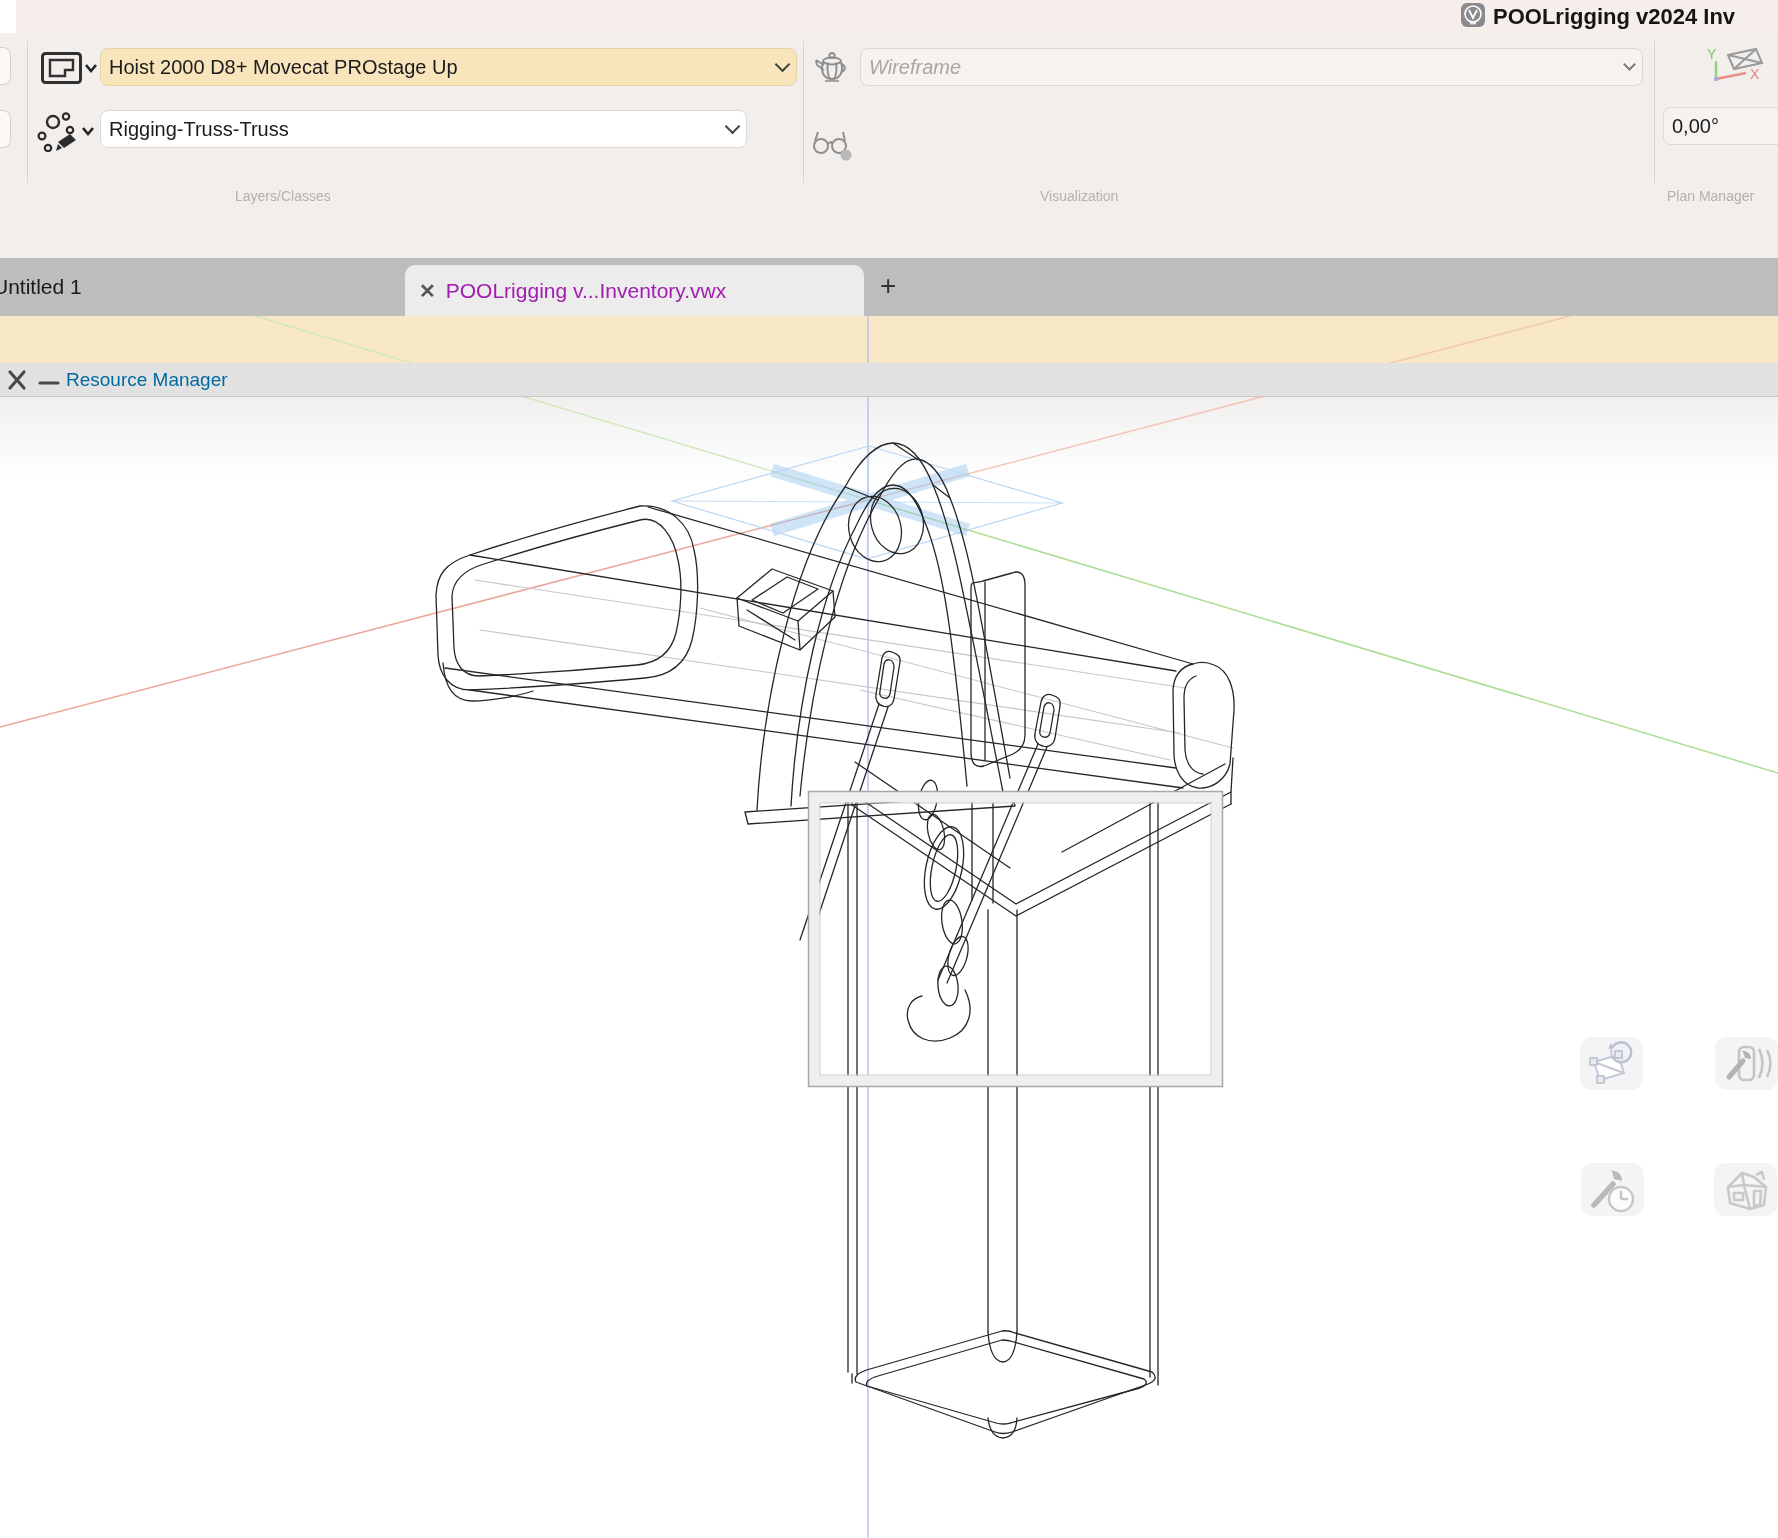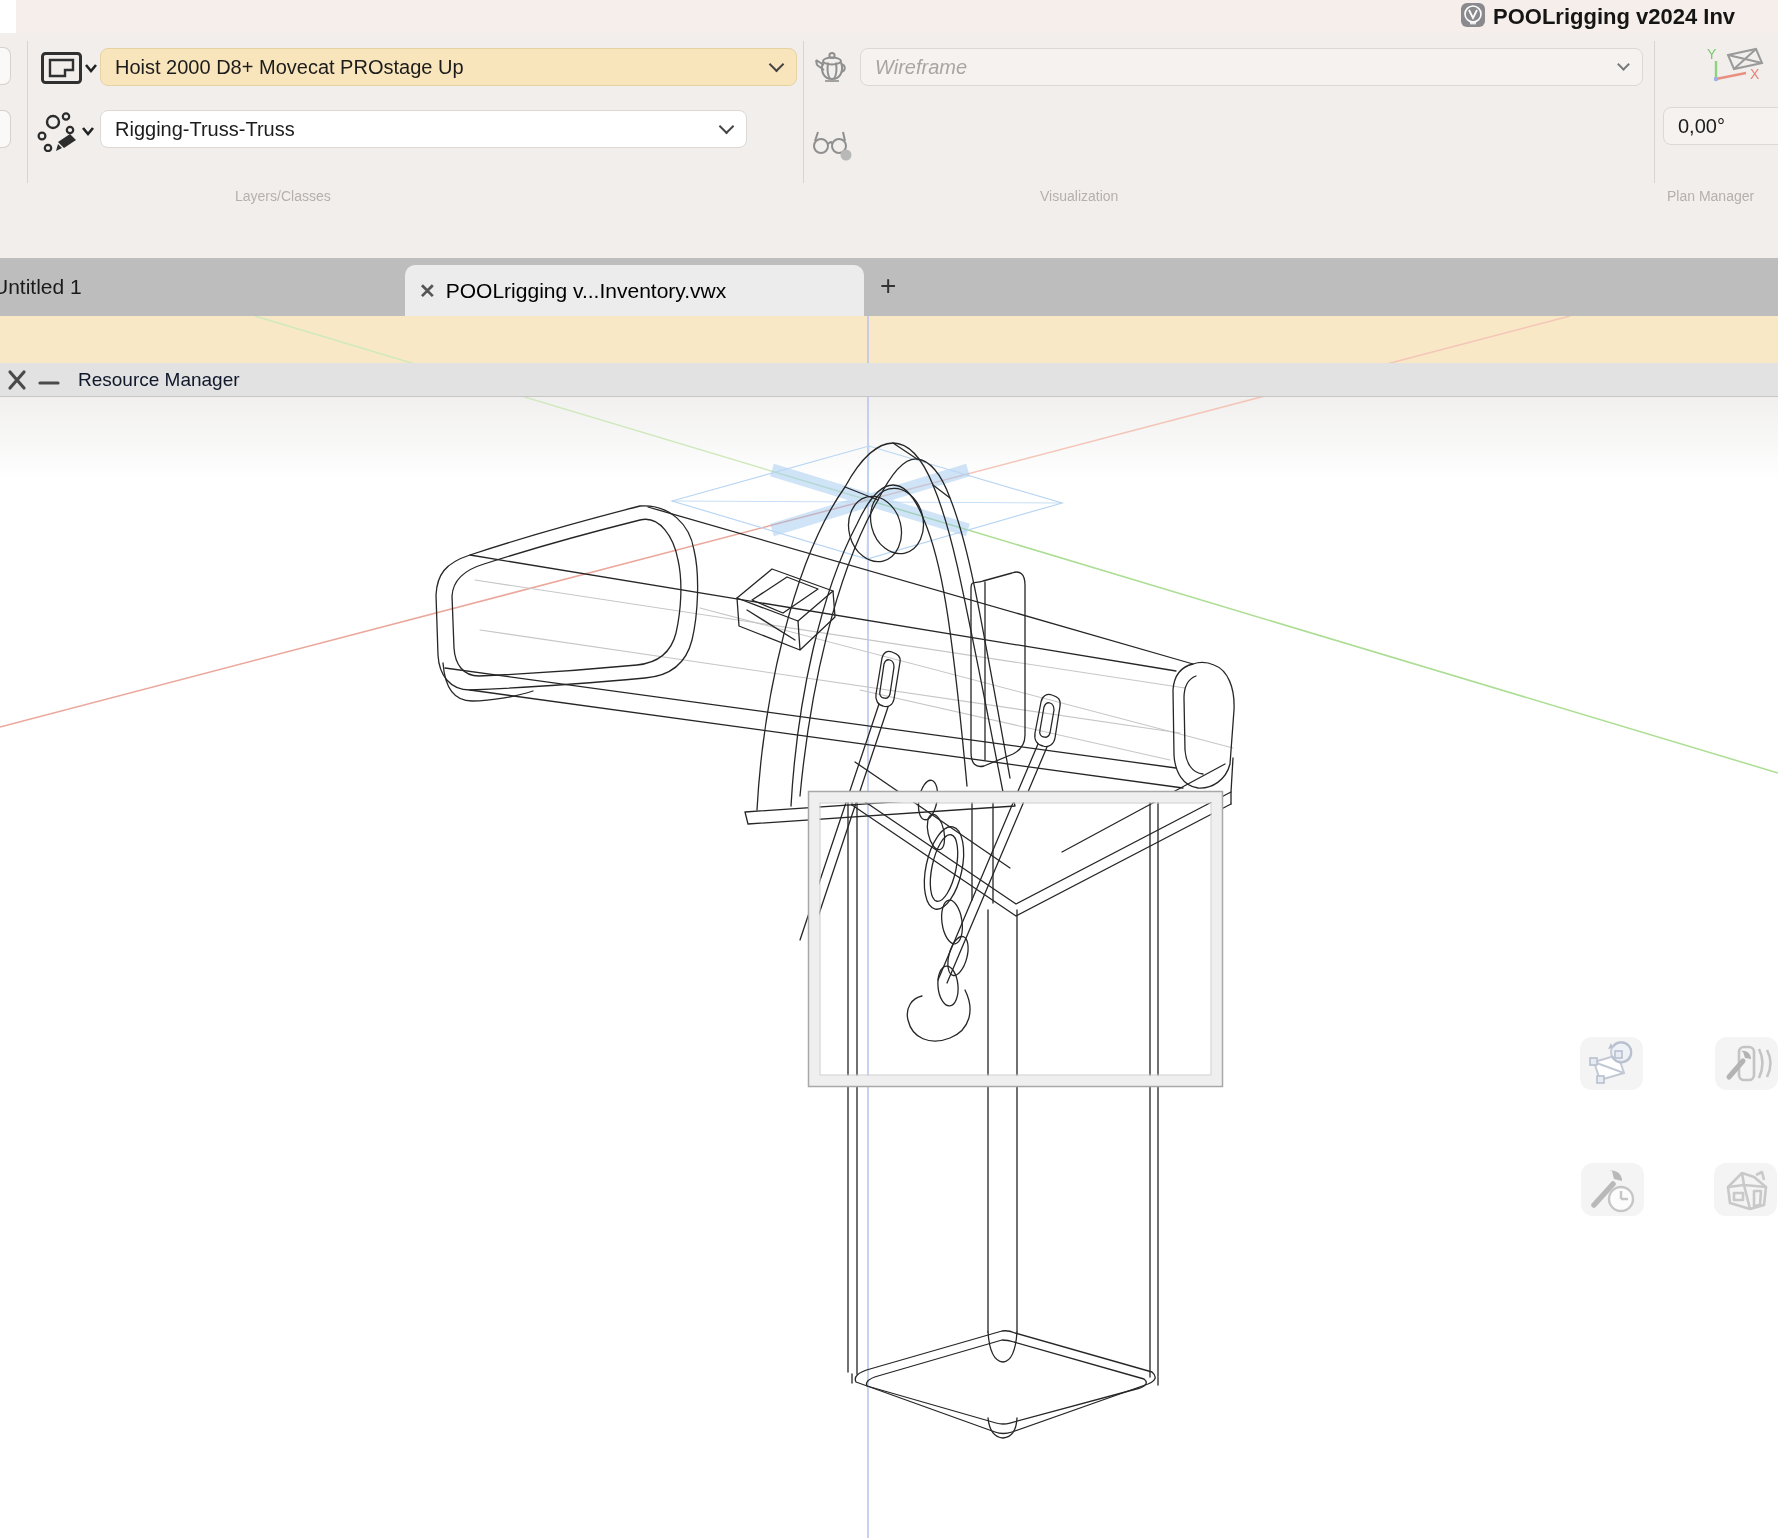--- a/index.html
+++ b/index.html
@@ -22,41 +22,41 @@
   .appicon{left:1445px;top:3px;width:24px;height:24px;background:#8a8a8e;border-radius:6px;}
   .wintitle{left:1477px;top:2px;width:310px;height:30px;font-size:22px;font-weight:bold;
     color:#151515;white-space:nowrap;overflow:hidden;line-height:30px;}
 
   
   .toolbar{left:0;top:33px;width:1778px;height:225px;background:var(--toolbarbg);}
   .sliver{width:15px;height:38px;background:#fbf9f8;border:1px solid #d6d1cd;border-left:none;
     border-radius:0 8px 8px 0;left:-4px;}
   .vdiv{width:1px;background:#d9d4d0;top:8px;height:142px;}
   .combo{height:38px;border-radius:8px;border:1px solid var(--fieldborder);
-    font-size:20px;color:var(--ink);display:flex;align-items:center;padding:0 14px;}
+    font-size:20px;color:var(--ink);display:flex;align-items:center;padding:0 8px;}
   .combo .txt{flex:1;white-space:nowrap;overflow:hidden;}
   .chev{width:11px;height:11px;border-right:2.5px solid #444;border-bottom:2.5px solid #444;
     transform:rotate(45deg);margin-top:-6px;flex:none;}
   .chev.small{width:9px;height:9px;border-width:2px;border-color:#777;}
   .seclabel{font-size:14px;color:var(--labelgray);white-space:nowrap;}
   .disabled{color:var(--disabledtext);font-style:italic;}
 
   
   .tabbar{left:0;top:258px;width:1778px;height:62px;background:var(--tabbar);overflow:hidden;}
   .tab-inactive{left:-7px;top:0;height:58px;line-height:58px;font-size:21px;color:#1a1a1a;}
   .tab-active{left:405px;top:7px;width:459px;height:51px;background:var(--tabactive);
     border-radius:10px 10px 0 0;display:flex;align-items:center;padding:0 14px;}
   .tab-close{font-size:20px;color:#555;margin-right:10px;font-weight:bold;}
-  .tab-label{font-size:21px;color:#000000;white-space:nowrap;overflow:hidden;}
+  .tab-label{font-size:21px;color:#a21caf;white-space:nowrap;overflow:hidden;}
   .tab-new{left:880px;top:0;height:58px;line-height:56px;font-size:28px;color:#333;}
 
   
   .rmbar{left:0;top:363px;width:1778px;height:34px;background:var(--rmbar);
     border-bottom:1px solid #c6c6c6;display:flex;align-items:center;z-index:5;}
-  .rmtitle{font-size:19px;color:#0f172a;margin-left:12px;}
+  .rmtitle{font-size:19px;color:#0369a1;}
 
   
   .canvas{left:0;top:316px;width:1778px;height:1222px;}
 
   
   .cornerbtn{width:63px;height:53px;background:var(--btnbg);border-radius:12px;z-index:6;}
 </style>
 </head>
 <body>
 

